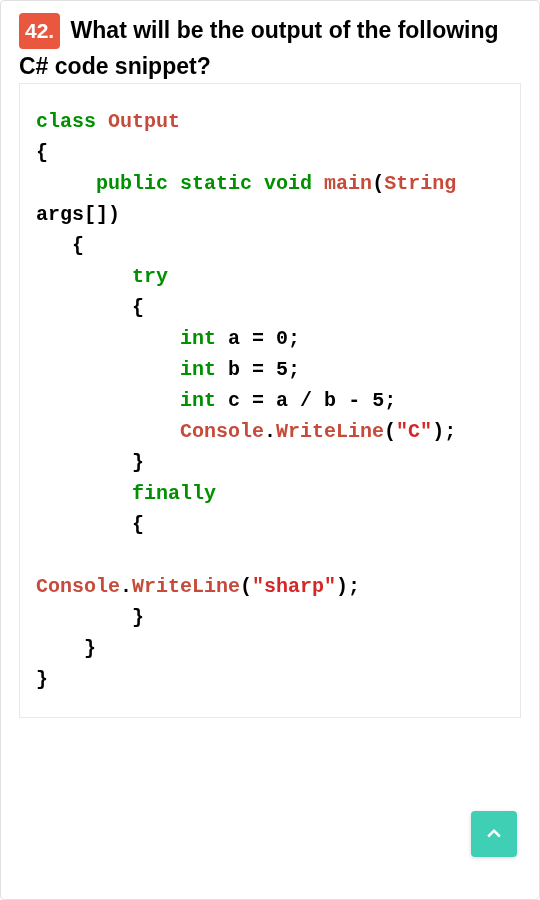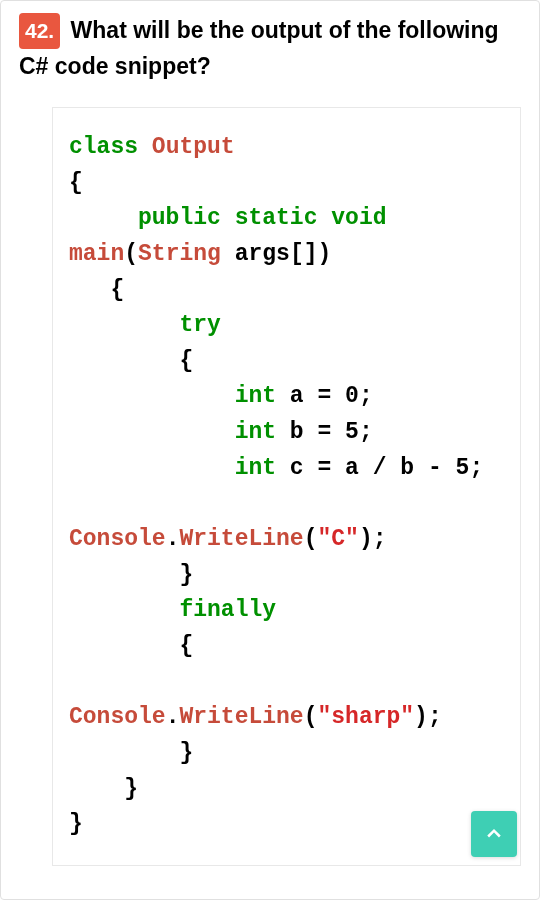--- a/index.html
+++ b/index.html
@@ -19,45 +19,43 @@
       padding: 12px 18px;
       border: 1px solid #e0e0e0;
       border-radius: 4px;
       height: 100%;
       position: relative;
     }
     .question-header {
       font-size: 23px;
       font-weight: bold;
       line-height: 1.5;
-      margin-bottom: 24px;
       color: #000;
     }
     .badge {
       display: inline-block;
       background: #e9573f;
       color: #fff;
       padding: 2px 6px;
       border-radius: 4px;
       font-size: 21px;
       font-weight: bold;
       margin-right: 4px;
     }
     .code-block {
       background: #ffffff;
       border: 1px solid #e8e8e8;
       padding: 22px 16px;
       font-family: "Courier New", Courier, monospace;
-      font-size: 23px;
+      font-size: 20px;
       line-height: 1.55;
       white-space: pre-wrap;
       word-wrap: break-word;
       color: #000;
       font-weight: bold;
-      margin-left: 33px;
     }
     .kw { color: #009000; }
     .cls { color: #c64b3a; }
     .str { color: #d62728; }
     .fn { color: #c64b3a; }
     .var { color: #000; }
     .punct { color: #000; }
 
     .scroll-top-btn {
       position: absolute;

